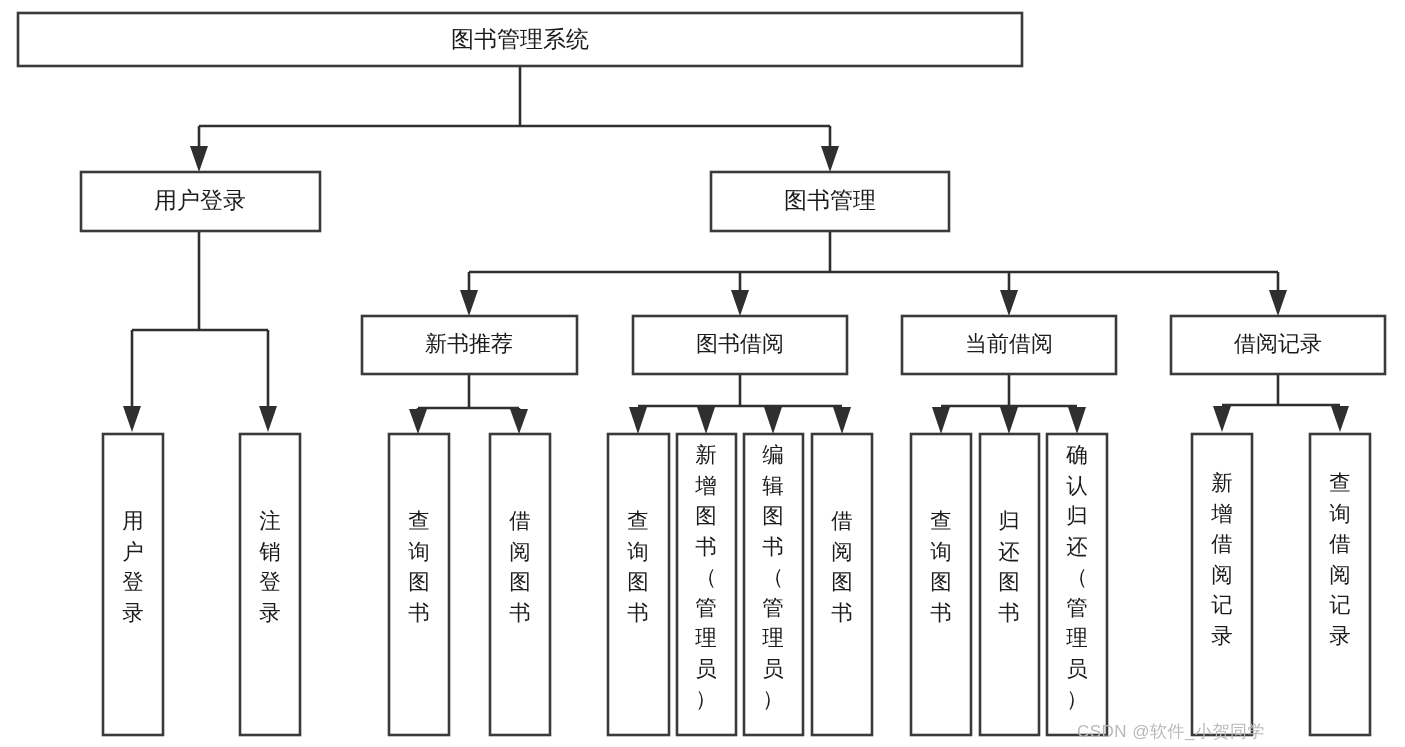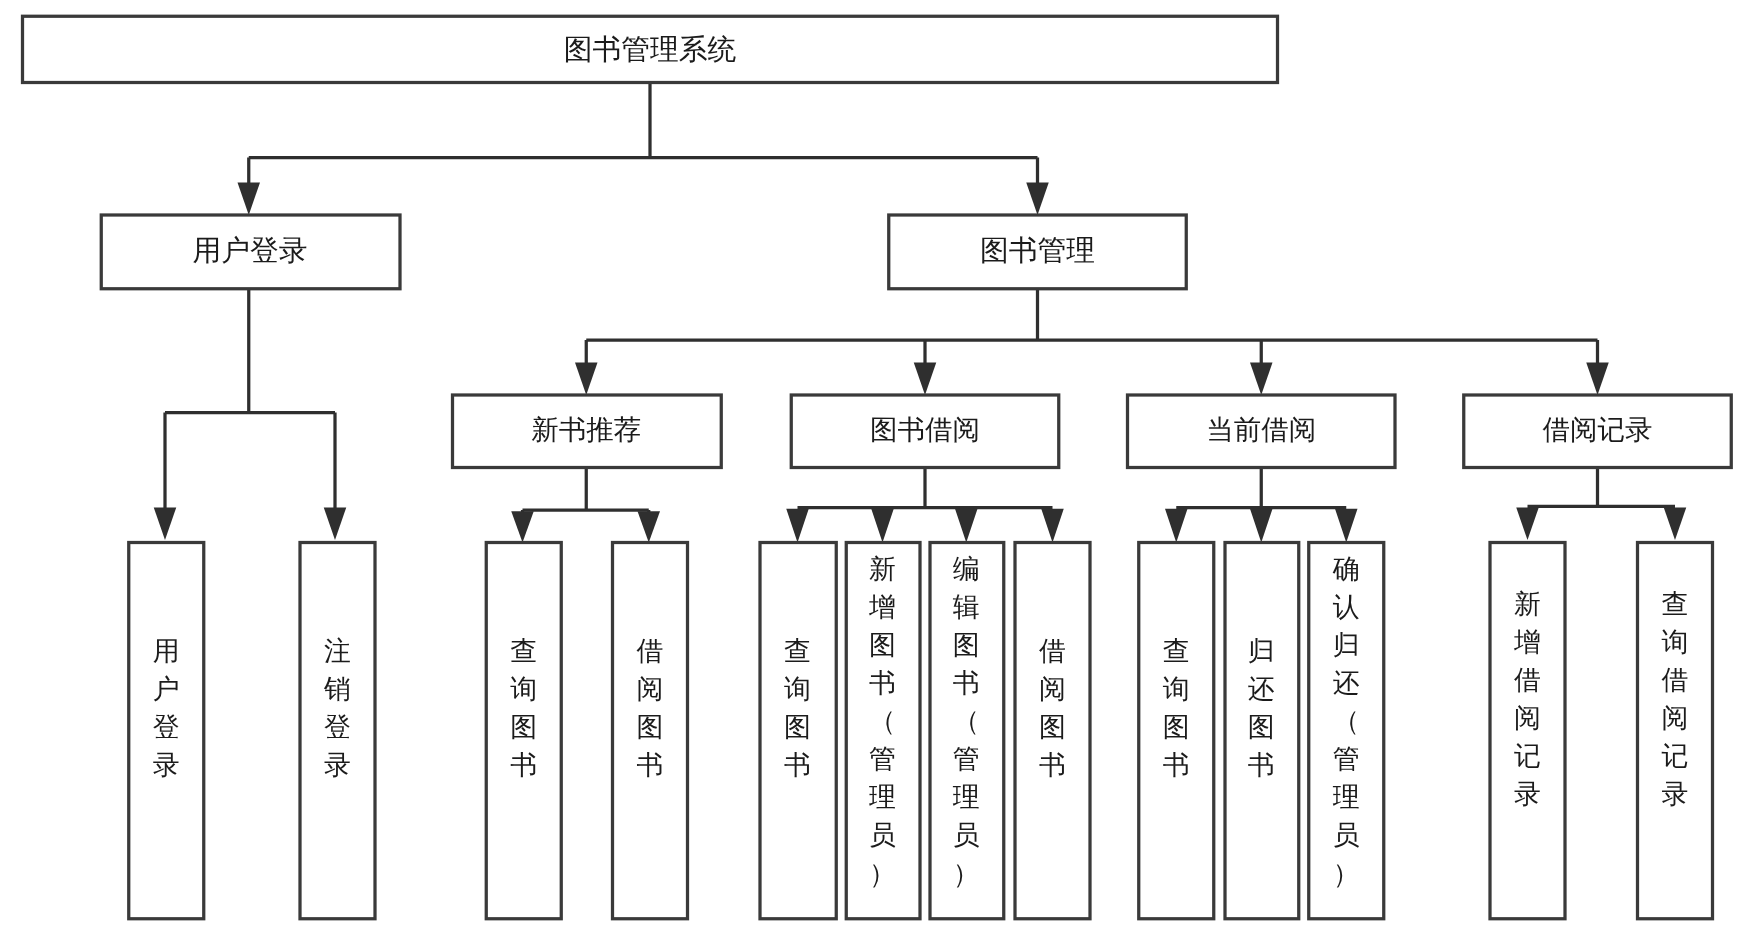--- a/index.html
+++ b/index.html
@@ -209,13 +209,14 @@
       <rect class="node-box" x="1192" y="434" width="60" height="301"></rect>
       <text class="vlabel" x="1222" y="490"><tspan x="1222" y="490">新</tspan><tspan x="1222" y="520.5">增</tspan><tspan x="1222" y="551">借</tspan><tspan x="1222" y="581.5">阅</tspan><tspan x="1222" y="612">记</tspan><tspan x="1222" y="642.5">录</tspan></text>
     </g>
     <g>
       <rect class="node-box" x="1310" y="434" width="60" height="301"></rect>
       <text class="vlabel" x="1340" y="490"><tspan x="1340" y="490">查</tspan><tspan x="1340" y="520.5">询</tspan><tspan x="1340" y="551">借</tspan><tspan x="1340" y="581.5">阅</tspan><tspan x="1340" y="612">记</tspan><tspan x="1340" y="642.5">录</tspan></text>
     </g>
 
   </svg>
 
+  <div class="watermark">CSDN @软件_小贺同学</div>
 </div>
 
 </body></html>

